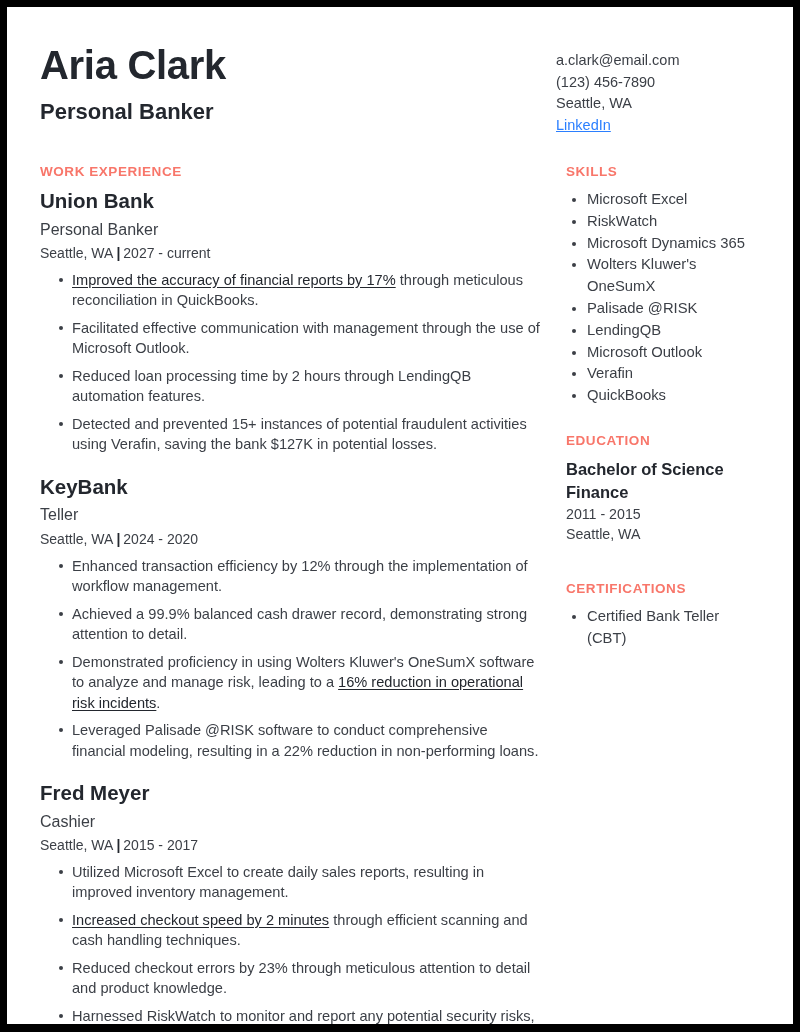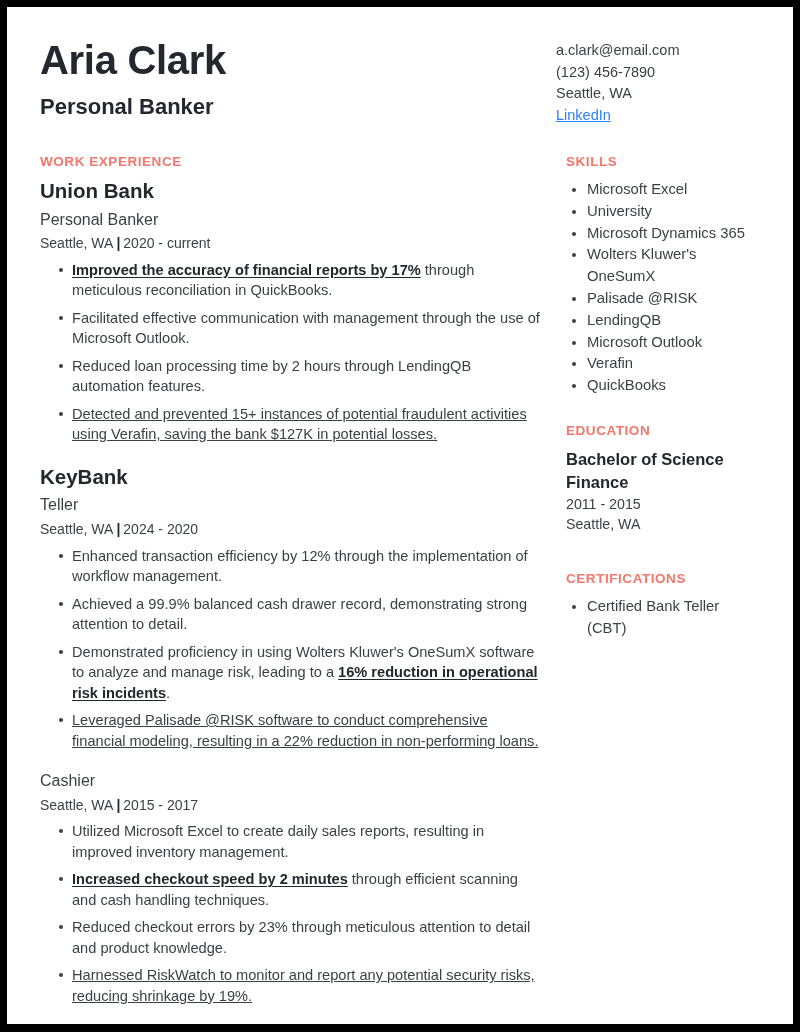--- a/index.html
+++ b/index.html
@@ -25,22 +25,22 @@
   }
   .inner {
     position: relative;
     width: 100%;
     height: 100%;
   }
 
   
   .header {
     display: flex;
-    align-items: center;
-    padding: 26px 34px 0 33px;
+    align-items: flex-start;
+    padding: 36px 34px 0 33px;
     box-sizing: border-box;
   }
   .identity {
     width: 492px;
     flex: 0 0 492px;
   }
   .name {
     font-size: 40px;
     font-weight: 700;
     color: #23272e;
@@ -140,33 +140,33 @@
     list-style: none;
   }
   ul.bullets > li {
     position: relative;
     font-size: 14.6px;
     color: #3b3f46;
     line-height: 20.5px;
     margin-bottom: 7px;
     padding-left: 13px;
   }
-  ul.bullets > li:last-child { margin-bottom: 0; text-decoration: underline; }
+  ul.bullets > li:last-child { margin-bottom: 0; }
   ul.bullets > li::before {
     content: "";
     position: absolute;
     left: 0;
     top: 8px;
     width: 4px;
     height: 4px;
     border-radius: 50%;
     background: #3b3f46;
   }
   .em {
-    font-weight: 700;
+    font-weight: 400;
     color: #23272e;
     text-decoration: underline;
     text-underline-offset: 2px;
   }
 
   
   .side-block { margin-bottom: 26px; }
   ul.side-list {
     margin: 0;
     padding: 0;
@@ -231,21 +231,21 @@
     </div>
 
     <div class="columns">
 
       <div class="col-left">
         <div class="section-title">WORK EXPERIENCE</div>
 
         <div class="job">
           <div class="company">Union Bank</div>
           <div class="role">Personal Banker</div>
-          <div class="meta"><span>Seattle, WA</span><span class="sep">|</span><span>2020 - current</span></div>
+          <div class="meta"><span>Seattle, WA</span><span class="sep">|</span><span>2027 - current</span></div>
           <ul class="bullets">
             <li><span class="em">Improved the accuracy of financial reports by 17%</span><span> through meticulous reconciliation in QuickBooks.</span></li>
             <li><span>Facilitated effective communication with management through the use of Microsoft Outlook.</span></li>
             <li><span>Reduced loan processing time by 2 hours through LendingQB automation features.</span></li>
             <li><span>Detected and prevented 15+ instances of potential fraudulent activities using Verafin, saving the bank $127K in potential losses.</span></li>
           </ul>
         </div>
 
         <div class="job">
           <div class="company">KeyBank</div>
@@ -253,38 +253,39 @@
           <div class="meta"><span>Seattle, WA</span><span class="sep">|</span><span>2024 - 2020</span></div>
           <ul class="bullets">
             <li><span>Enhanced transaction efficiency by 12% through the implementation of workflow management.</span></li>
             <li><span>Achieved a 99.9% balanced cash drawer record, demonstrating strong attention to detail.</span></li>
             <li><span>Demonstrated proficiency in using Wolters Kluwer's OneSumX software to analyze and manage risk, leading to a </span><span class="em">16% reduction in operational risk incidents</span><span>.</span></li>
             <li><span>Leveraged Palisade @RISK software to conduct comprehensive financial modeling, resulting in a 22% reduction in non-performing loans.</span></li>
           </ul>
         </div>
 
         <div class="job">
+          <div class="company">Fred Meyer</div>
           <div class="role">Cashier</div>
           <div class="meta"><span>Seattle, WA</span><span class="sep">|</span><span>2015 - 2017</span></div>
           <ul class="bullets">
             <li><span>Utilized Microsoft Excel to create daily sales reports, resulting in improved inventory management.</span></li>
             <li><span class="em">Increased checkout speed by 2 minutes</span><span> through efficient scanning and cash handling techniques.</span></li>
             <li><span>Reduced checkout errors by 23% through meticulous attention to detail and product knowledge.</span></li>
             <li><span>Harnessed RiskWatch to monitor and report any potential security risks, reducing shrinkage by 19%.</span></li>
           </ul>
         </div>
       </div>
 
       <div class="col-right">
 
         <div class="side-block">
           <div class="section-title">SKILLS</div>
           <ul class="side-list">
             <li>Microsoft Excel</li>
-            <li>University</li>
+            <li>RiskWatch</li>
             <li>Microsoft Dynamics 365</li>
             <li>Wolters Kluwer's OneSumX</li>
             <li>Palisade @RISK</li>
             <li>LendingQB</li>
             <li>Microsoft Outlook</li>
             <li>Verafin</li>
             <li>QuickBooks</li>
           </ul>
         </div>
 

